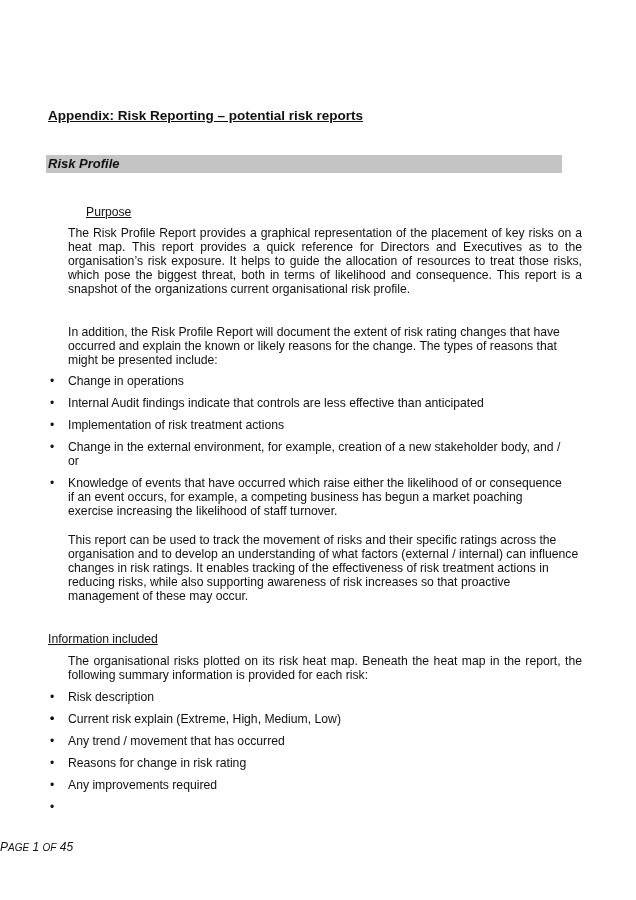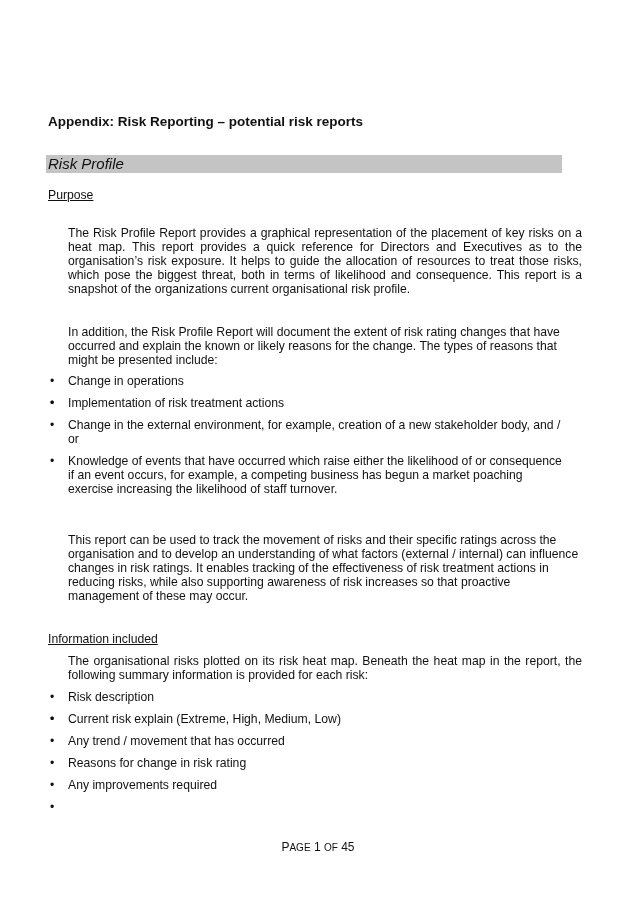--- a/index.html
+++ b/index.html
@@ -1,48 +1,48 @@
 <!DOCTYPE html>
 <html><head>
 <meta charset="utf-8">
 <style>
   html, body { margin:0; padding:0; background:#ffffff; }
   body { width:636px; height:900px; position:relative; overflow:hidden;
          font-family:"Liberation Sans", sans-serif; color:#111; font-size:12.2px; }
   .abs { position:absolute; }
-  .title { left:48px; top:114px; font-weight:bold; font-size:13.5px; }
+  .title { left:48px; top:108px; font-weight:bold; font-size:13.5px;text-decoration:underline; }
   .banner { left:46px; top:155px; width:516px; height:18px; background:#c4c4c4; }
-  .banner span { position:absolute; left:2px; top:0px; font-weight:normal; font-style:italic; font-size:15px; line-height:18px; }
+  .banner span { position:absolute; left:2px; top:0px; font-weight:bold; font-style:italic; font-size:13px; line-height:18px; }
   .sub { left:48px; font-size:12.2px; text-decoration:underline; }
   .para { left:48px; width:514px; line-height:14px; font-size:12.2px;margin-left:20px; }
   .just { text-align:justify; text-align-last:left; }
   ul.bl { position:absolute; left:48px; width:514px; margin:0; padding:0; list-style:none; }
   ul.bl li { position:relative; padding-left:20px; line-height:14px; font-size:12.2px; }
   ul.bl li .dot { position:absolute; left:2px; top:0; }
-  .footer { left:0; width:636px; top:840px; text-align:center; font-size:12px; }
+  .footer { left:0; width:636px; top:840px; text-align:left; font-size:12px;font-style:italic; }
   .sc { font-size:10px; }
 </style>
 </head>
 <body>
 
 <div class="abs title">Appendix: Risk Reporting – potential risk reports</div>
 
 <div class="abs banner">
   <span>Risk Profile</span>
 </div>
 
-<div class="abs sub" style="top:188px;">Purpose</div>
+<div class="abs sub" style="top:205px;margin-left:38px;">Purpose</div>
 
 <div class="abs para just" style="top:226px;">The Risk Profile Report provides a graphical representation of the placement of key risks on a heat map. This report provides a quick reference for Directors and Executives as to the organisation’s risk exposure. It helps to guide the allocation of resources to treat those risks, which pose the biggest threat, both in terms of likelihood and consequence.  This report is a snapshot of the organizations current organisational risk profile.</div>
 
 <div class="abs para" style="top:325px;">In addition, the Risk Profile Report will document the extent of risk rating changes that have occurred and explain the known or likely reasons for the change.  The types of reasons that might be presented include:</div>
 
 <ul class="bl" style="top:374px;">
   <li style="margin-bottom:8px;"><span class="dot">•</span><span>Change in operations</span></li>
-  <li style="margin-bottom:8px;"><span class="dot">•</span></li>
+  <li style="margin-bottom:8px;"><span class="dot">•</span><span>Internal Audit findings indicate that controls are less effective than anticipated</span></li>
   <li style="margin-bottom:8px;"><span class="dot">•</span><span>Implementation of risk treatment actions</span></li>
   <li style="margin-bottom:8px;"><span class="dot">•</span><span>Change in the external environment, for example, creation of a new stakeholder body, and / or</span></li>
   <li><span class="dot">•</span><span>Knowledge of events that have occurred which raise either the likelihood of or consequence if an event occurs, for example, a competing business has begun a market poaching exercise increasing the likelihood of staff turnover.</span></li>
 </ul>
 
 <div class="abs para" style="top:533px;">This report can be used to track the movement of risks and their specific ratings across the organisation and to develop an understanding of what factors (external / internal) can influence changes in risk ratings.  It enables tracking of the effectiveness of risk treatment actions in reducing risks, while also supporting awareness of risk increases so that proactive management of these may occur.</div>
 
 <div class="abs sub" style="top:632px;">Information included</div>
 
 <div class="abs para just" style="top:654px;">The organisational risks plotted on its risk heat map.  Beneath the heat map in the report, the following summary information is provided for each risk:</div>

